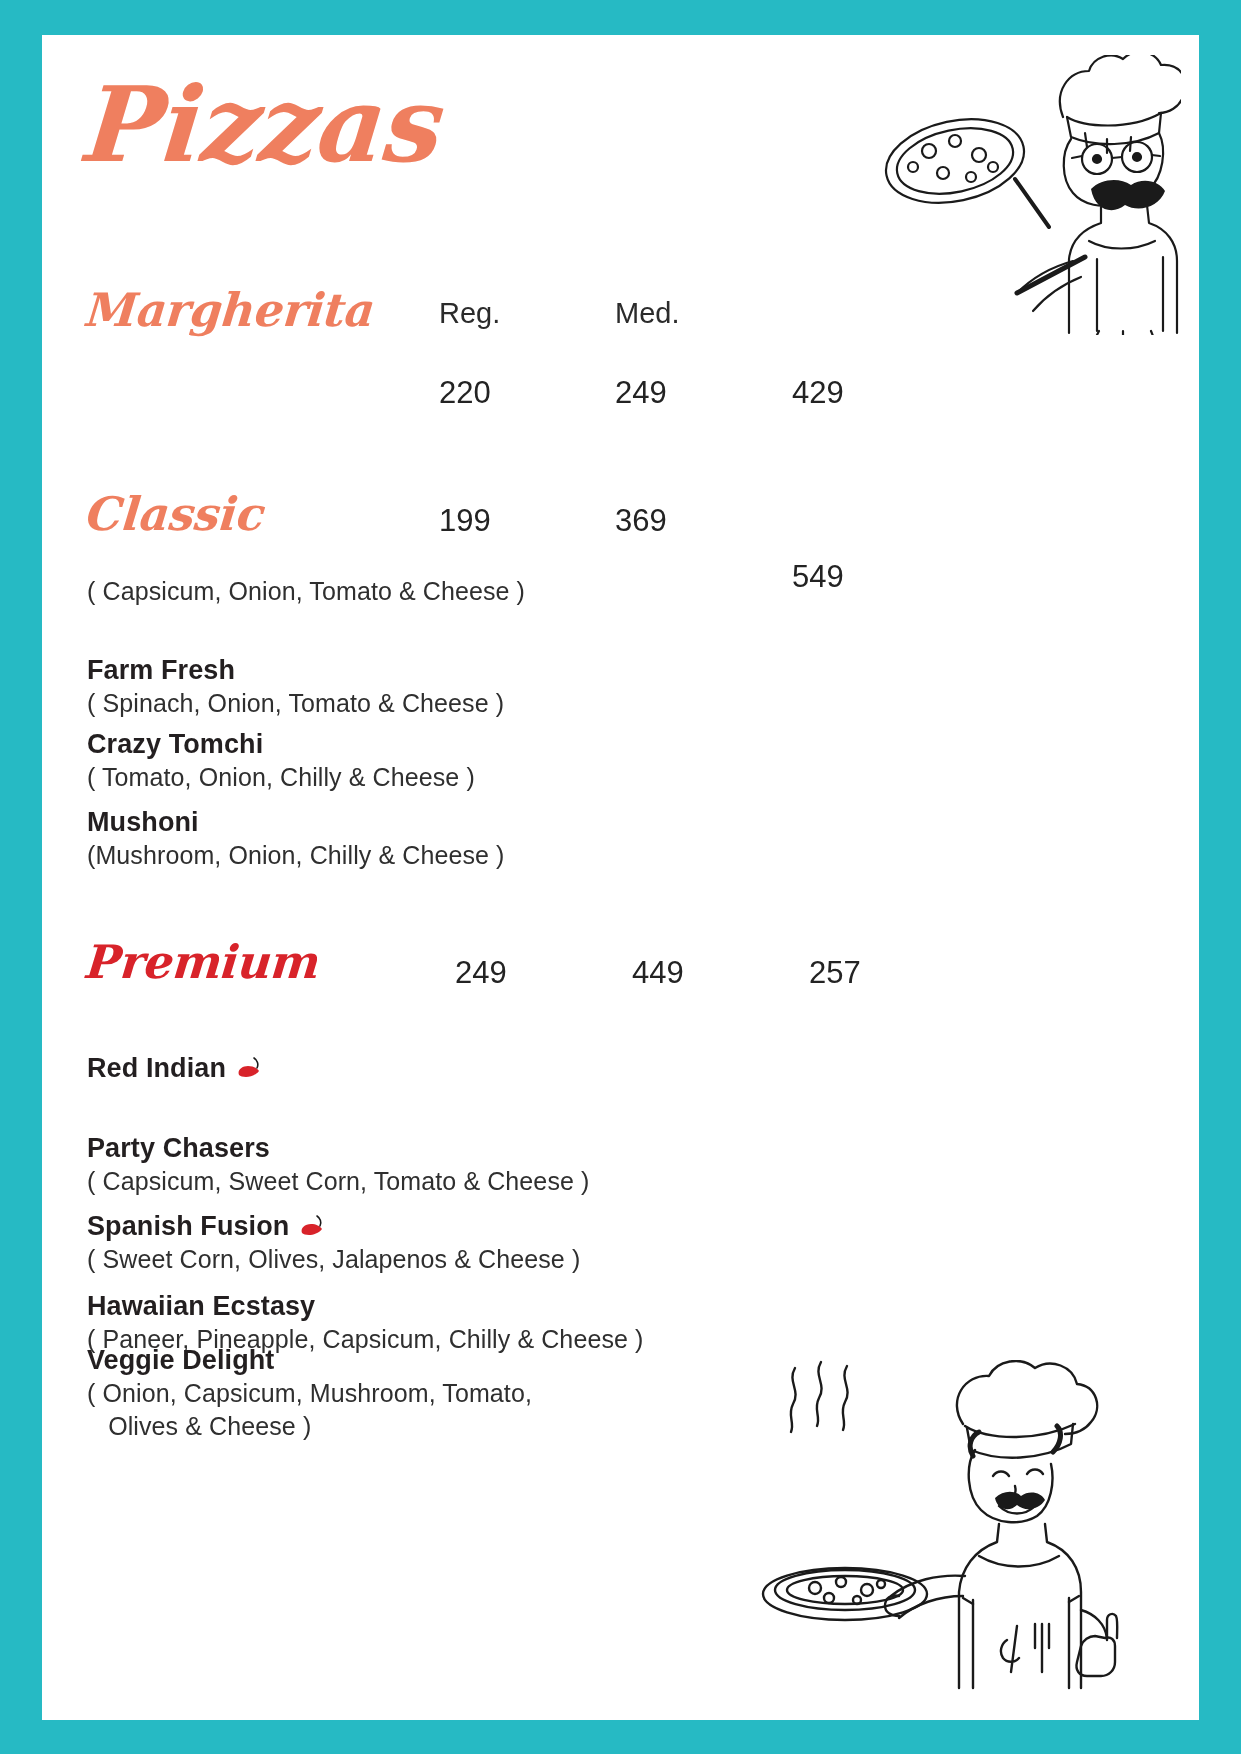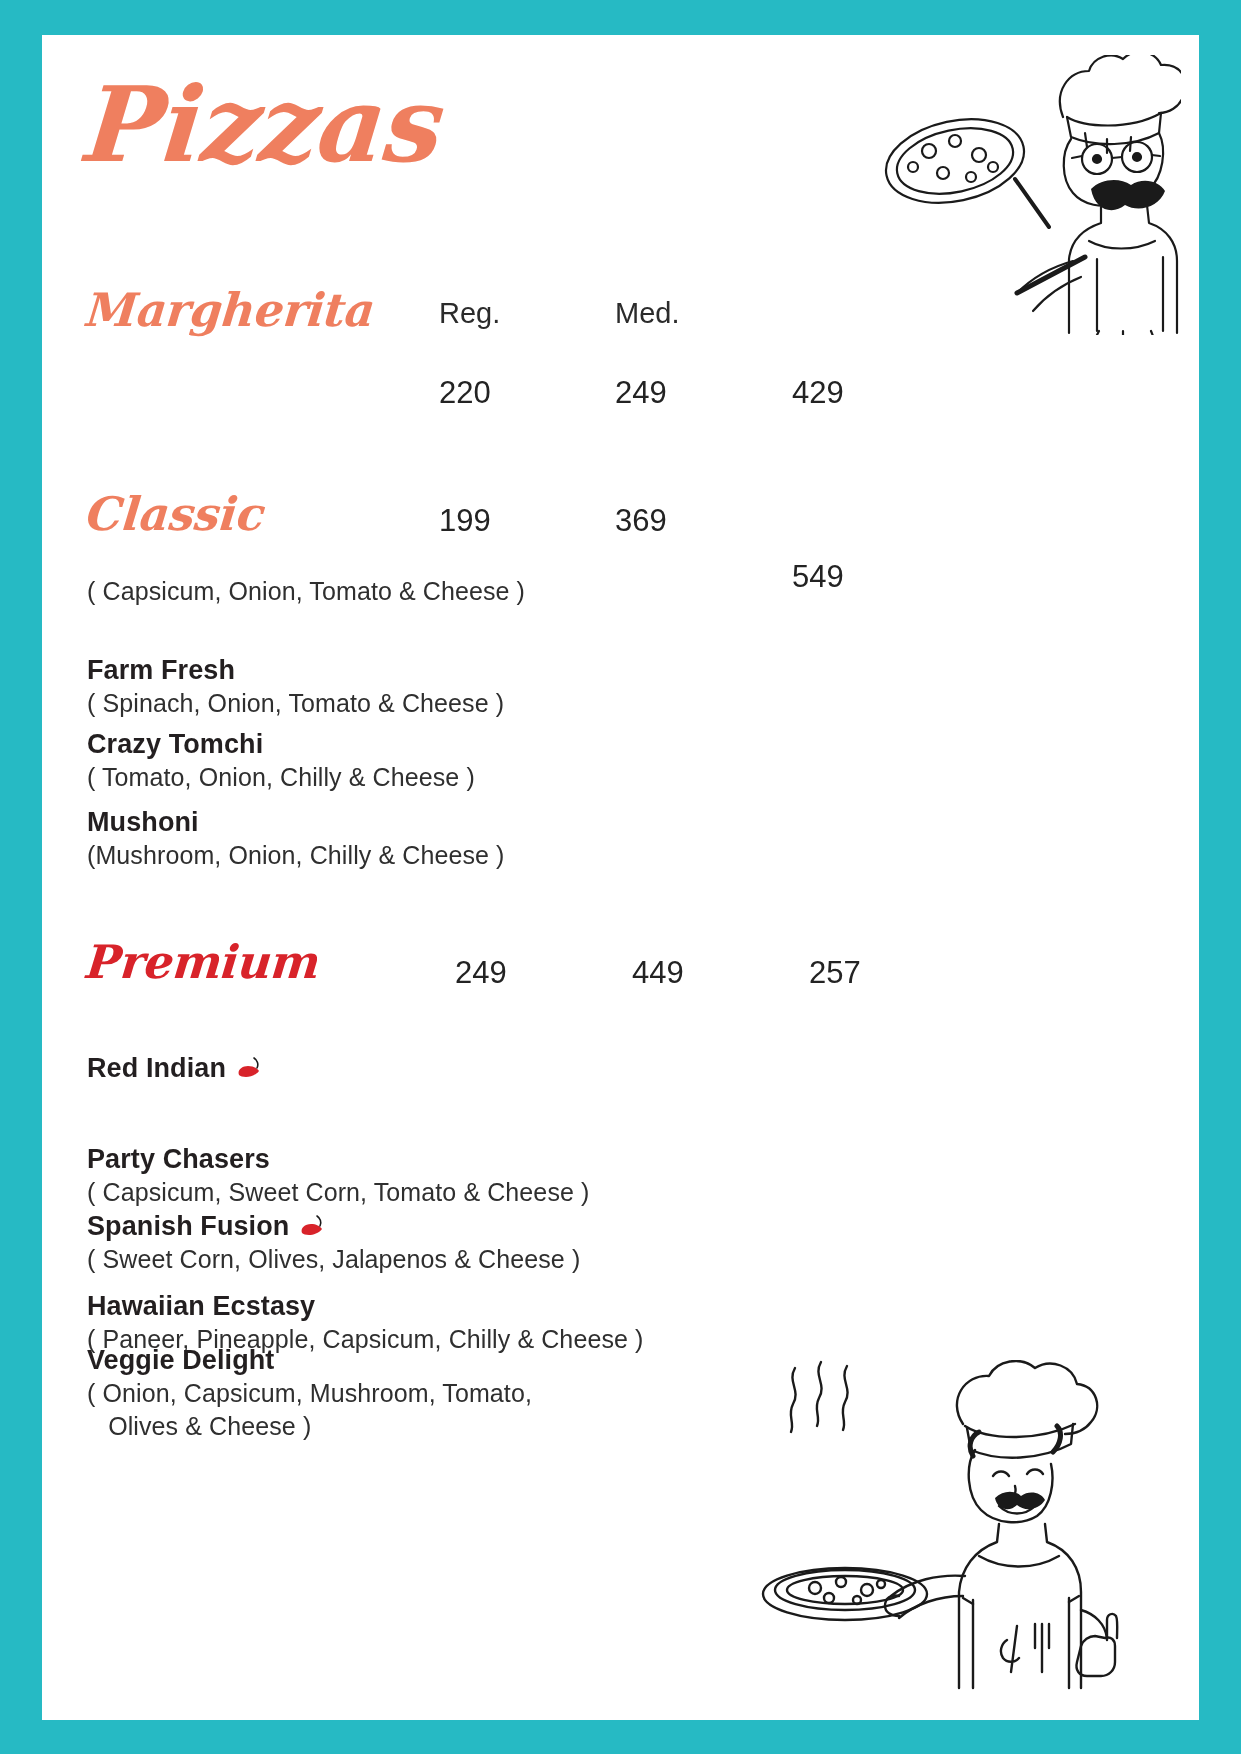--- a/index.html
+++ b/index.html
@@ -243,21 +243,21 @@
     <div class="item-block" style="top: 1016px;">
       <div class="item-name">
         <span>Red Indian</span>
         <svg class="chili-icon" viewBox="0 0 30 24">
           <path d="M6 19 c-2 -5 3 -9 9 -9 c5 0 9 2 11 5 c-3 4 -9 6 -13 6 c-3 0 -6 -1 -7 -2 z" fill="#d8232a"></path>
           <path d="M24 12 c2 -4 0 -8 -3 -10" stroke="#1a1a1a" stroke-width="1.6" fill="none" stroke-linecap="round"></path>
         </svg>
       </div>
     </div>
 
-    <div class="item-block" style="top: 1096px; margin-top: 11px;">
+    <div class="item-block" style="top: 1096px;">
       <div class="item-name">
         <span>Party Chasers</span>
       </div>
       <div class="item-desc">( Capsicum, Sweet Corn, Tomato &amp; Cheese )</div>
     </div>
 
     <div class="item-block" style="top: 1174px;">
       <div class="item-name">
         <span>Spanish Fusion</span>
         <svg class="chili-icon" viewBox="0 0 30 24">

